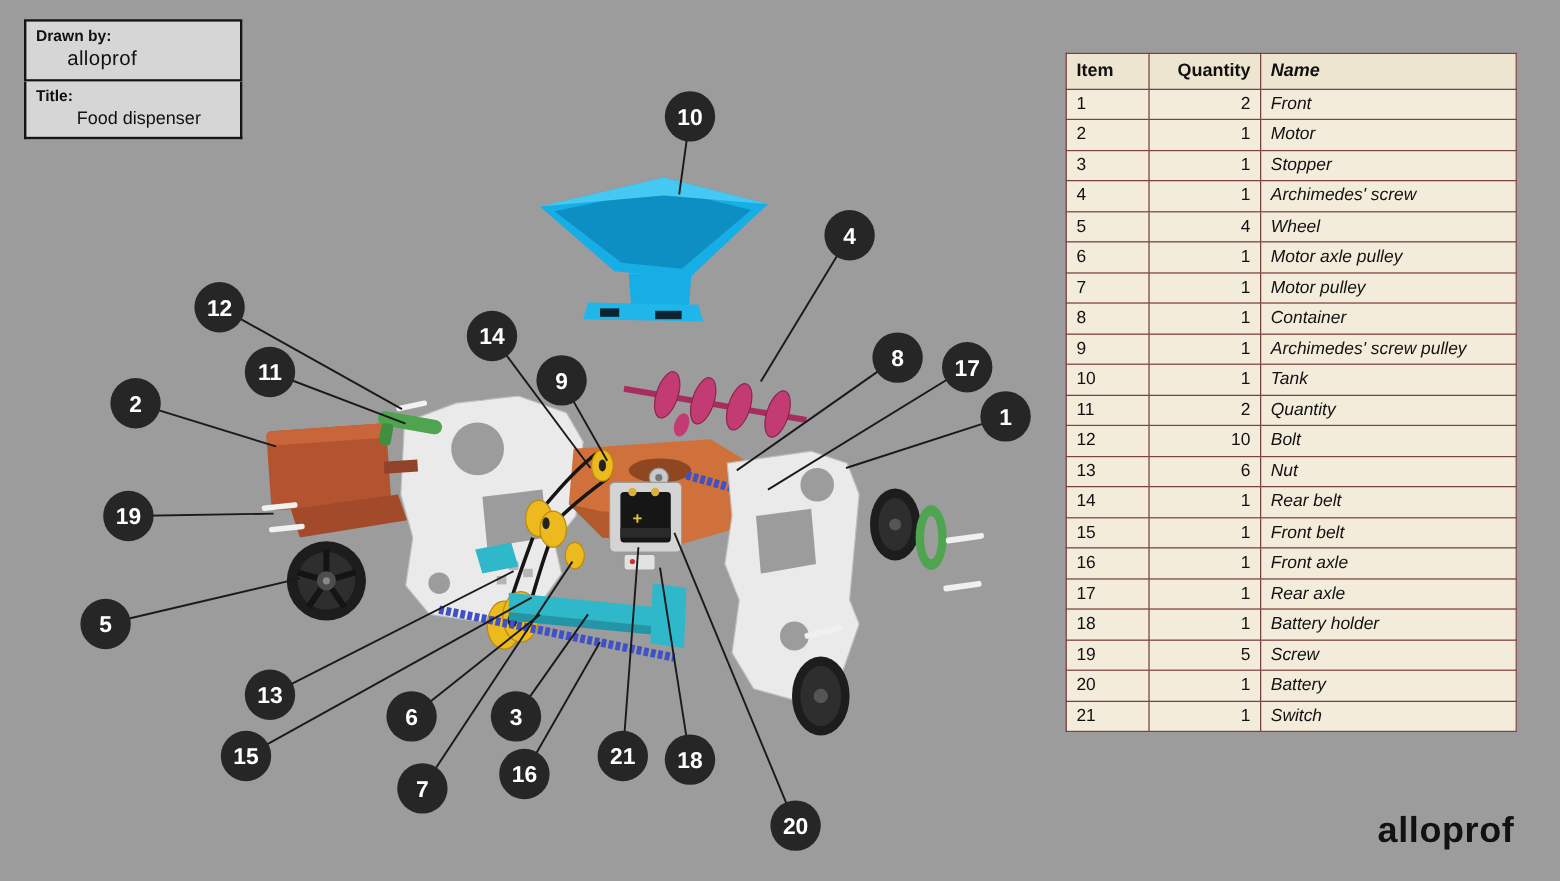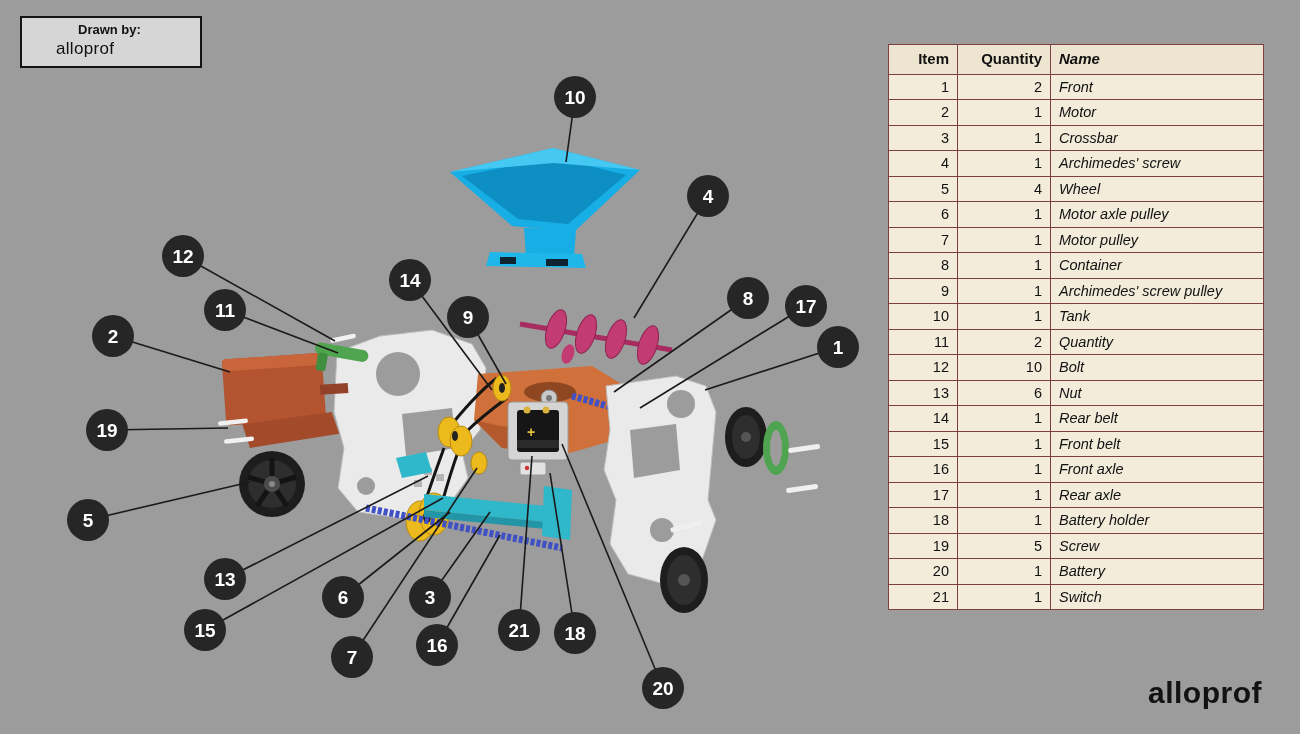--- a/index.html
+++ b/index.html
@@ -6,51 +6,55 @@
   body{
     width:1300px;height:734px;position:relative;overflow:hidden;
     background:#9c9c9c;
     font-family:"Liberation Sans",sans-serif;
     color:#111;
   }
   
   .title-block{position:absolute;left:20px;top:16px;width:182px;}
   .tb-box{background:#d6d6d6;border:2px solid #141414;padding:4px 8px 7px 8px;}
   .tb-box+.tb-box{border-top:none;}
-  .tb-label{font-size:13px;font-weight:bold;margin-left:48px;}
+  .tb-label{font-size:13px;font-weight:bold;}
   .tb-value{font-size:17px;margin:2px 0 0 26px;letter-spacing:.3px;}
   .tb-value2{font-size:15px;margin:3px 0 0 34px;}
   
   table.parts{position:absolute;left:888px;top:44px;border-collapse:collapse;}
   table.parts th,table.parts td{
     border:1.5px solid #7c4040;background:#f3ecdb;
     font-size:14.5px;padding:3.2px 8px;line-height:1.25;
   }
   table.parts th{background:#eee5d0;font-weight:bold;padding:5px 8px;font-size:15px;}
-  .col-item{width:52px;text-align:right;}
+  .col-item{width:52px;text-align:left;}
   .col-qty{width:76px;text-align:right;}
   .col-name{width:196px;text-align:left;font-style:italic;}
   
   .brand-logo{
     position:absolute;right:38px;bottom:24px;
     font-size:30px;font-weight:bold;letter-spacing:.5px;color:#121212;
   }
   
   svg.diagram{position:absolute;left:0;top:0;}
   .leader{stroke:#1a1a1a;stroke-width:1.6;}
   .callout-circle{fill:#262626;}
   .callout-num{fill:#ffffff;font-family:"Liberation Sans",sans-serif;font-size:19px;font-weight:bold;text-anchor:middle;}
 </style>
 </head>
 <body>
 
 <div class="title-block">
   <div class="tb-box">
     <div class="tb-label">Drawn by:</div>
     <div class="tb-value">alloprof</div>
+  </div>
+  <div class="tb-box">
+    <div class="tb-label">Title:</div>
+    <div class="tb-value2">Food dispenser</div>
   </div>
 </div>
 
 <svg class="diagram" width="880" height="734" viewBox="0 0 880 734">
 
   <g>
     <circle cx="404" cy="360" r="27" fill="#1d1d1d"></circle>
     <circle cx="404" cy="360" r="19" fill="#2e2e2e"></circle>
     <circle cx="404" cy="360" r="6" fill="#555"></circle>
   </g>
@@ -322,21 +326,21 @@
         <td class="col-name">Front</td>
       </tr>
       <tr>
         <td class="col-item">2</td>
         <td class="col-qty">1</td>
         <td class="col-name">Motor</td>
       </tr>
       <tr>
         <td class="col-item">3</td>
         <td class="col-qty">1</td>
-        <td class="col-name">Crossbar</td>
+        <td class="col-name">Stopper</td>
       </tr>
       <tr>
         <td class="col-item">4</td>
         <td class="col-qty">1</td>
         <td class="col-name">Archimedes' screw</td>
       </tr>
       <tr>
         <td class="col-item">5</td>
         <td class="col-qty">4</td>
         <td class="col-name">Wheel</td>

